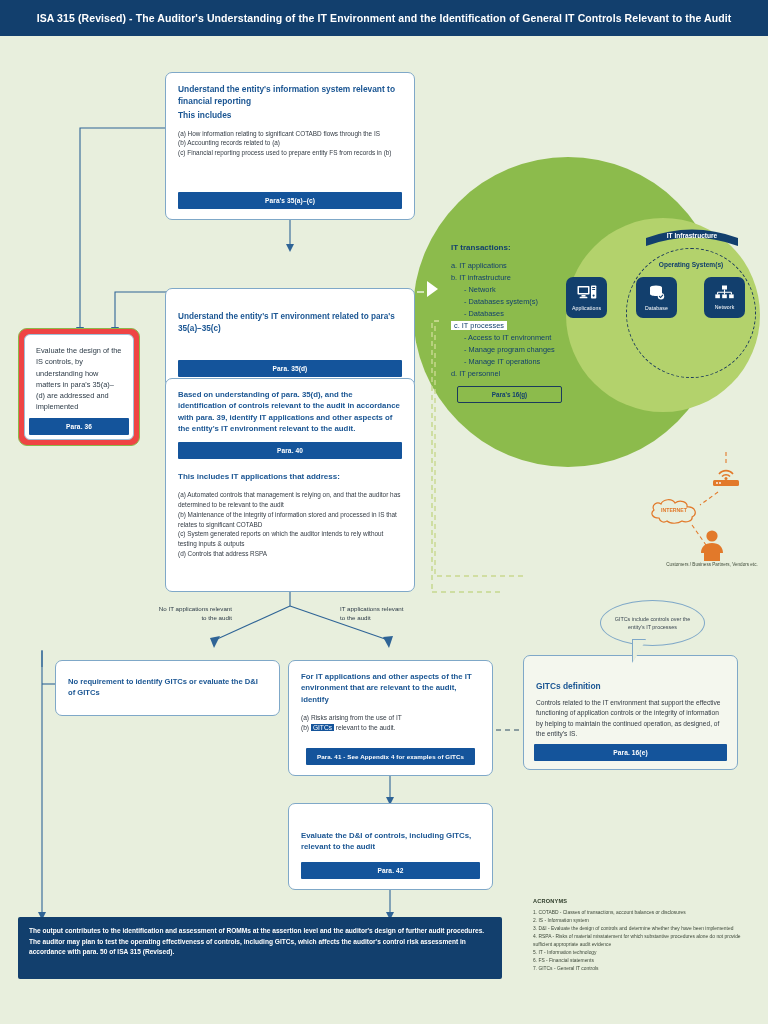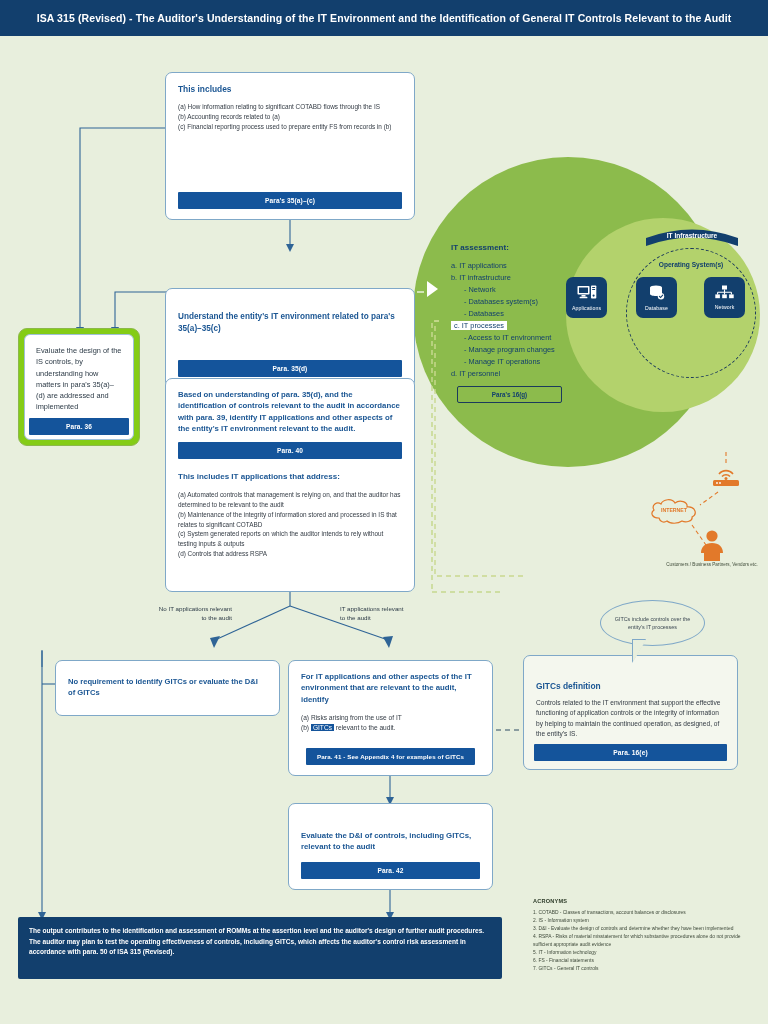--- a/index.html
+++ b/index.html
@@ -41,21 +41,21 @@
     background:#14549b; color:#fff; font-size:6.6px; font-weight:bold;
     text-align:center; padding:5px 3px; border-radius:1px;
     letter-spacing:.1px;
   }
   .hl {
     background:#14549b; color:#ffffff; padding:0 2px;
   }
   
   #card-para36 {
     border:1.5px solid #8cb84a;
-    background:#84cc16;
+    background:#ef4444;
     border-radius:9px;
     padding:5px;
   }
   #card-para36 .inner {
     border:1px solid #9fc0d8; border-radius:6px; background:#fff;
     padding:10px 11px 9px 11px; height:100%;
   }
   #card-para36 .bd { font-size:7.4px; color:#2c3a46; line-height:1.52; }
   
   #circle-outer {
@@ -166,21 +166,21 @@
 <div id="header">
   <div class="title">ISA 315 (Revised) - The Auditor's Understanding of the IT Environment and the Identification of General IT Controls Relevant to the Audit</div>
 </div>
 
 <div id="circle-outer"></div>
 <div id="circle-inner"></div>
 <div id="dashed-circle"></div>
 <div class="it-arrow"></div>
 
 <div id="it-env-block">
-  <div class="eh">IT assessment:</div>
+  <div class="eh">IT transactions:</div>
   <ul>
     <li>a. IT applications</li>
     <li>b. IT infrastructure</li>
     <li class="ind">- Network</li>
     <li class="ind">- Databases system(s)</li>
     <li class="ind">- Databases</li>
     <li class="boxed"><span>c. IT processes</span></li>
     <li class="ind">- Access to IT environment</li>
     <li class="ind">- Manage program changes</li>
     <li class="ind">- Manage IT operations</li>
@@ -306,20 +306,21 @@
 
 <div style="position:absolute;left:697px;top:530px;width:30px;height:32px">
   <svg width="30" height="32" viewBox="0 0 30 32">
     <circle cx="15" cy="6" r="5.6" fill="#e2792a"></circle>
     <path d="M15,13 C8,13 4,17 4,23 L7,23 L7,31 L23,31 L23,23 L26,23 C26,17 22,13 15,13 Z" fill="#e2792a"></path>
   </svg>
 </div>
 <div id="person-label">Customers / Business Partners, Vendors etc.</div>
 
 <div class="card" id="card-infosystem" style="left:165px; top:72px; width:250px; height:148px;">
+  <div class="hd">Understand the entity's information system relevant to financial reporting</div>
   <div class="hd" style="margin-bottom:7px">This includes</div>
   <div class="bd">
     <p>(a) How information relating to significant COTABD flows through the IS</p>
     <p>(b) Accounting records related to (a)</p>
     <p>(c) Financial reporting process used to prepare entity FS from records in (b)</p>
   </div>
   <div class="para-bar" style="position:absolute;left:12px;right:12px;bottom:10px;">Para's 35(a)–(c)</div>
 </div>
 
 <div class="card" id="card-itenv" style="left:165px; top:252px; width:250px; height:100px;margin-top:36px;">

